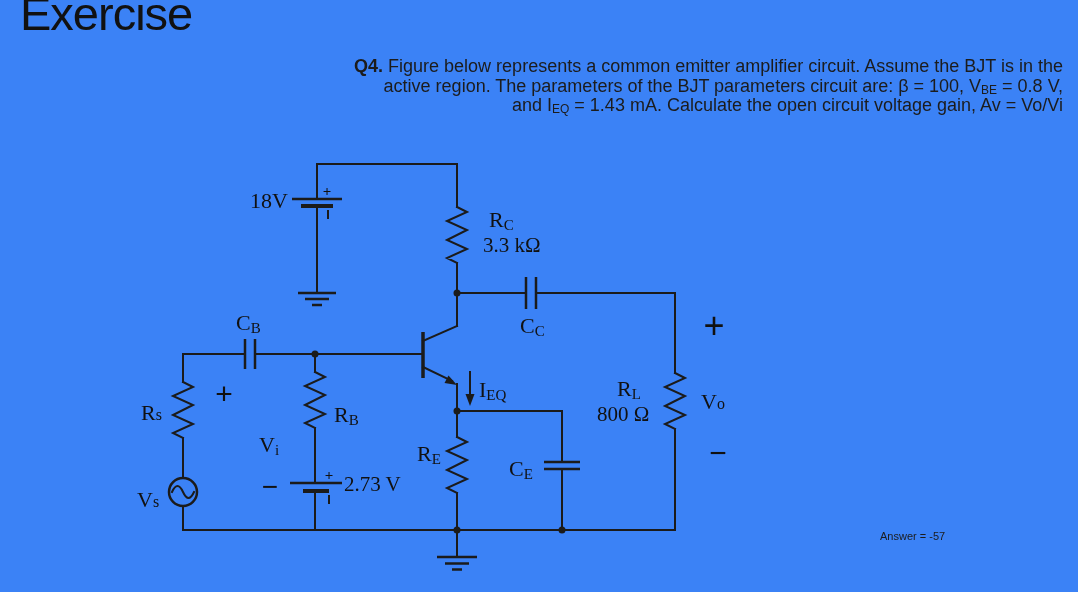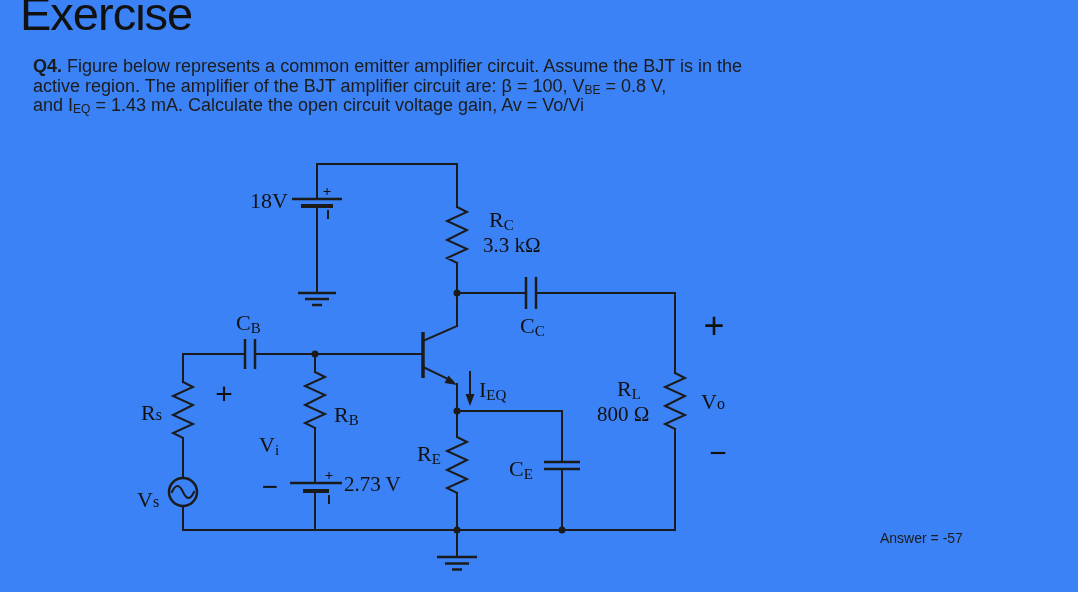--- a/index.html
+++ b/index.html
@@ -20,20 +20,21 @@
     color:#111;
     white-space:nowrap;
   }
   .question{
     position:absolute;
     left:33px;top:57px;
     width:1030px;
     font-size:18px;
     line-height:19.5px;
     color:#1c1c1c;
+    text-align:right;
   }
   .question .qlabel{font-weight:700;}
   .question sub{
     font-size:12px;
     position:relative;
     top:2px;
     vertical-align:baseline;
     line-height:0;
   }
   .circuit-wrap{
@@ -64,35 +65,35 @@
     font-family:"Liberation Serif",serif;
     font-size:15px;font-weight:700;fill:#111;
   }
   .sign-big{
     font-family:"Liberation Sans",sans-serif;
     fill:#111;
   }
   .answer{
     position:absolute;
     left:880px;top:530px;
-    font-size:14px;
+    font-size:11px;
     color:#1c1c1c;
     white-space:nowrap;
   }
 </style>
 </head>
 <body>
 
 <div class="slide">
 
   <div class="title">Exercise</div>
 
   <div class="question">
     <span class="qlabel">Q4.</span><span> Figure below represents a common emitter amplifier circuit. Assume the BJT is in the</span><br>
-    <span>active region. The amplifier of the BJT amplifier circuit are: β = 100, V</span><sub>BE</sub><span> = 0.8 V,</span><br>
+    <span>active region. The parameters of the BJT parameters circuit are: β = 100, V</span><sub>BE</sub><span> = 0.8 V,</span><br>
     <span>and I</span><sub>EQ</sub><span> = 1.43 mA. Calculate the open circuit voltage gain, Av = Vo/Vi</span>
   </div>
 
   <div class="circuit-wrap">
     <svg width="1078" height="462" viewBox="0 0 1078 462">
 
       <path class="wire" d="M 317,69 L 317,34 L 457,34 L 457,77"></path>
 
       <g>
         <line class="plate" x1="292" y1="69" x2="342" y2="69"></line>

